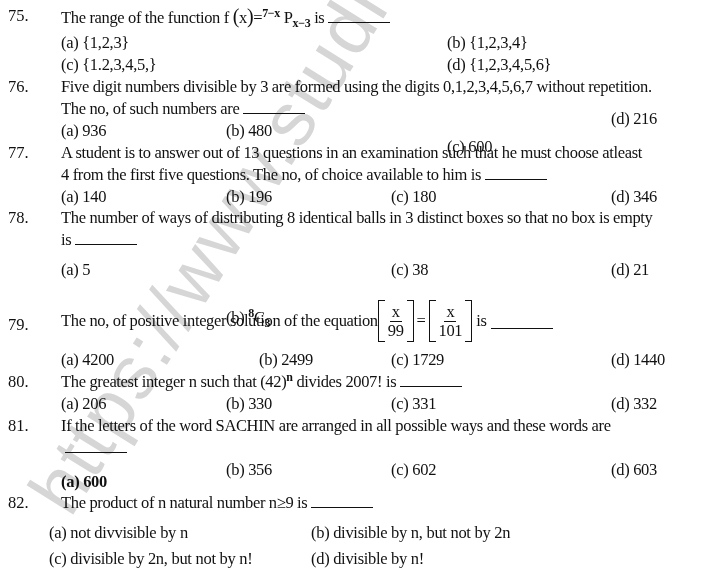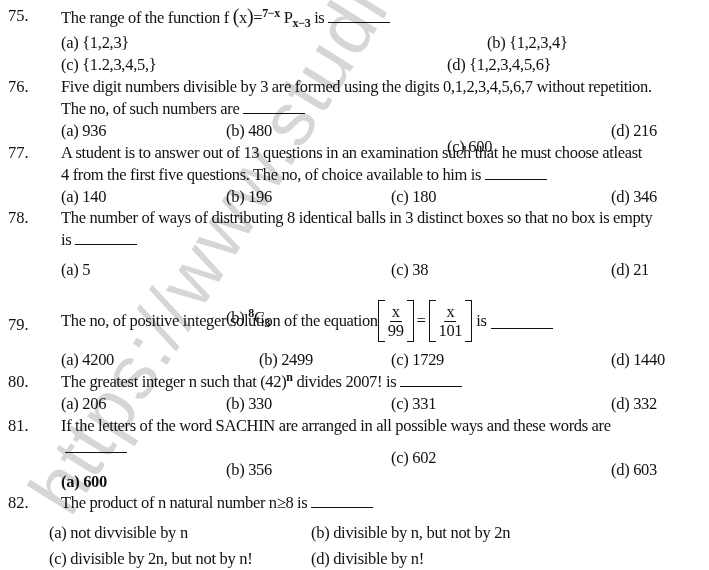--- a/index.html
+++ b/index.html
@@ -34,33 +34,33 @@
 <body>
 
 <div class="watermark">https://www.studiestoday</div>
 
 <div class="q" style="top:6px;">
   <span class="num">75.</span>
   <span class="text">
     <span>The range of the function </span><span><span>f</span> <span style="font-size:20px">(</span><span>x</span><span style="font-size:20px">)</span><span>=</span><sup>7−x</sup> <span>P</span><sub>x−3</sub></span><span> is</span><span class="blank"></span>
   </span>
   <span class="opt" style="left:61px; top:27px;">(a) {1,2,3}</span>
-  <span class="opt" style="left:447px; top:27px;margin-left:40px;">(b) {1,2,3,4}</span>
+  <span class="opt" style="left:447px; top:27px;">(b) {1,2,3,4}</span>
   <span class="opt" style="left:61px; top:49px;">(c) {1.2,3,4,5,}</span>
   <span class="opt" style="left:447px; top:49px;">(d) {1,2,3,4,5,6}</span>
 </div>
 
 <div class="q" style="top:77px;">
   <span class="num">76.</span>
   <span class="text">Five digit numbers divisible by 3 are formed using the digits 0,1,2,3,4,5,6,7 without repetition.</span>
   <span class="text" style="top:22px;"><span>The no, of such numbers are</span><span class="blank"></span></span>
   <span class="opt" style="left:61px; top:44px;">(a) 936</span>
   <span class="opt" style="left:226px; top:44px;">(b) 480</span>
   <span class="opt" style="left:447px; top:60px;">(c) 600</span>
-  <span class="opt" style="left:611px; top:44px;">(d) 216</span>
+  <span class="opt" style="left:611px; top:32px;">(d) 216</span>
 </div>
 
 <div class="q" style="top:143px;">
   <span class="num">77.</span>
   <span class="text">A student is to answer out of 13 questions in an examination such that he must choose atleast</span>
   <span class="text" style="top:22px;"><span>4 from the first five questions. The no, of choice available to him is</span><span class="blank"></span></span>
   <span class="opt" style="left:61px; top:44px;">(a) 140</span>
   <span class="opt" style="left:226px; top:44px;">(b) 196</span>
   <span class="opt" style="left:391px; top:44px;">(c) 180</span>
   <span class="opt" style="left:611px; top:44px;">(d) 346</span>
@@ -114,24 +114,24 @@
   <span class="opt" style="left:391px; top:22px;">(c) 331</span>
   <span class="opt" style="left:611px; top:22px;">(d) 332</span>
 </div>
 
 <div class="q" style="top:416px;">
   <span class="num">81.</span>
   <span class="text">If the letters of the word SACHIN are arranged in all possible ways and these words are</span>
   <span class="text" style="top:22px;"><span class="blank"></span></span>
   <span class="opt" style="left:61px; top:56px;font-weight:bold;">(a) 600</span>
   <span class="opt" style="left:226px; top:44px;">(b) 356</span>
-  <span class="opt" style="left:391px; top:32px;">(c) 602</span>
+  <span class="opt" style="left:391px; top:44px;">(c) 602</span>
   <span class="opt" style="left:611px; top:44px;">(d) 603</span>
 </div>
 
 <div class="q" style="top:493px;">
   <span class="num">82.</span>
-  <span class="text"><span>The product of n natural number </span><span>n≥8</span><span> is</span><span class="blank"></span></span>
+  <span class="text"><span>The product of n natural number </span><span>n≥9</span><span> is</span><span class="blank"></span></span>
   <span class="opt" style="left:49px; top:30px;">(a) not divvisible by n</span>
   <span class="opt" style="left:311px; top:30px;">(b) divisible by n, but not by 2n</span>
   <span class="opt" style="left:49px; top:56px;">(c) divisible by 2n, but not by n!</span>
   <span class="opt" style="left:311px; top:56px;">(d) divisible by n!</span>
 </div>
 
 </body></html>

